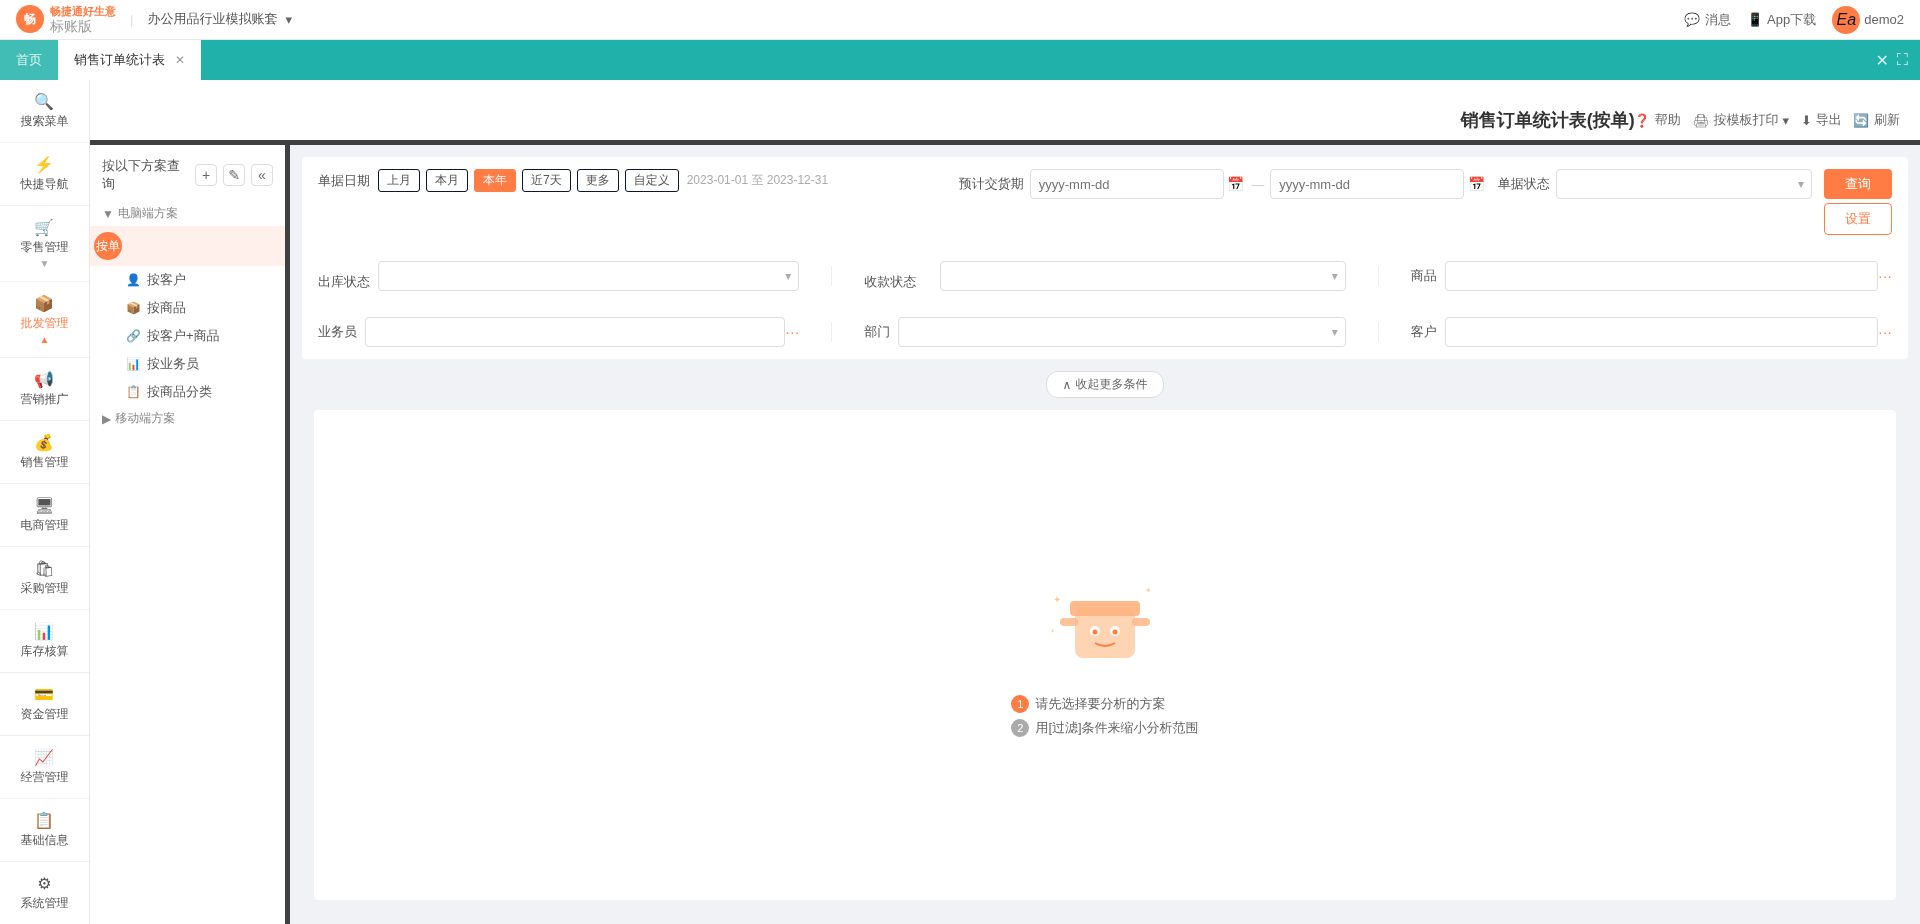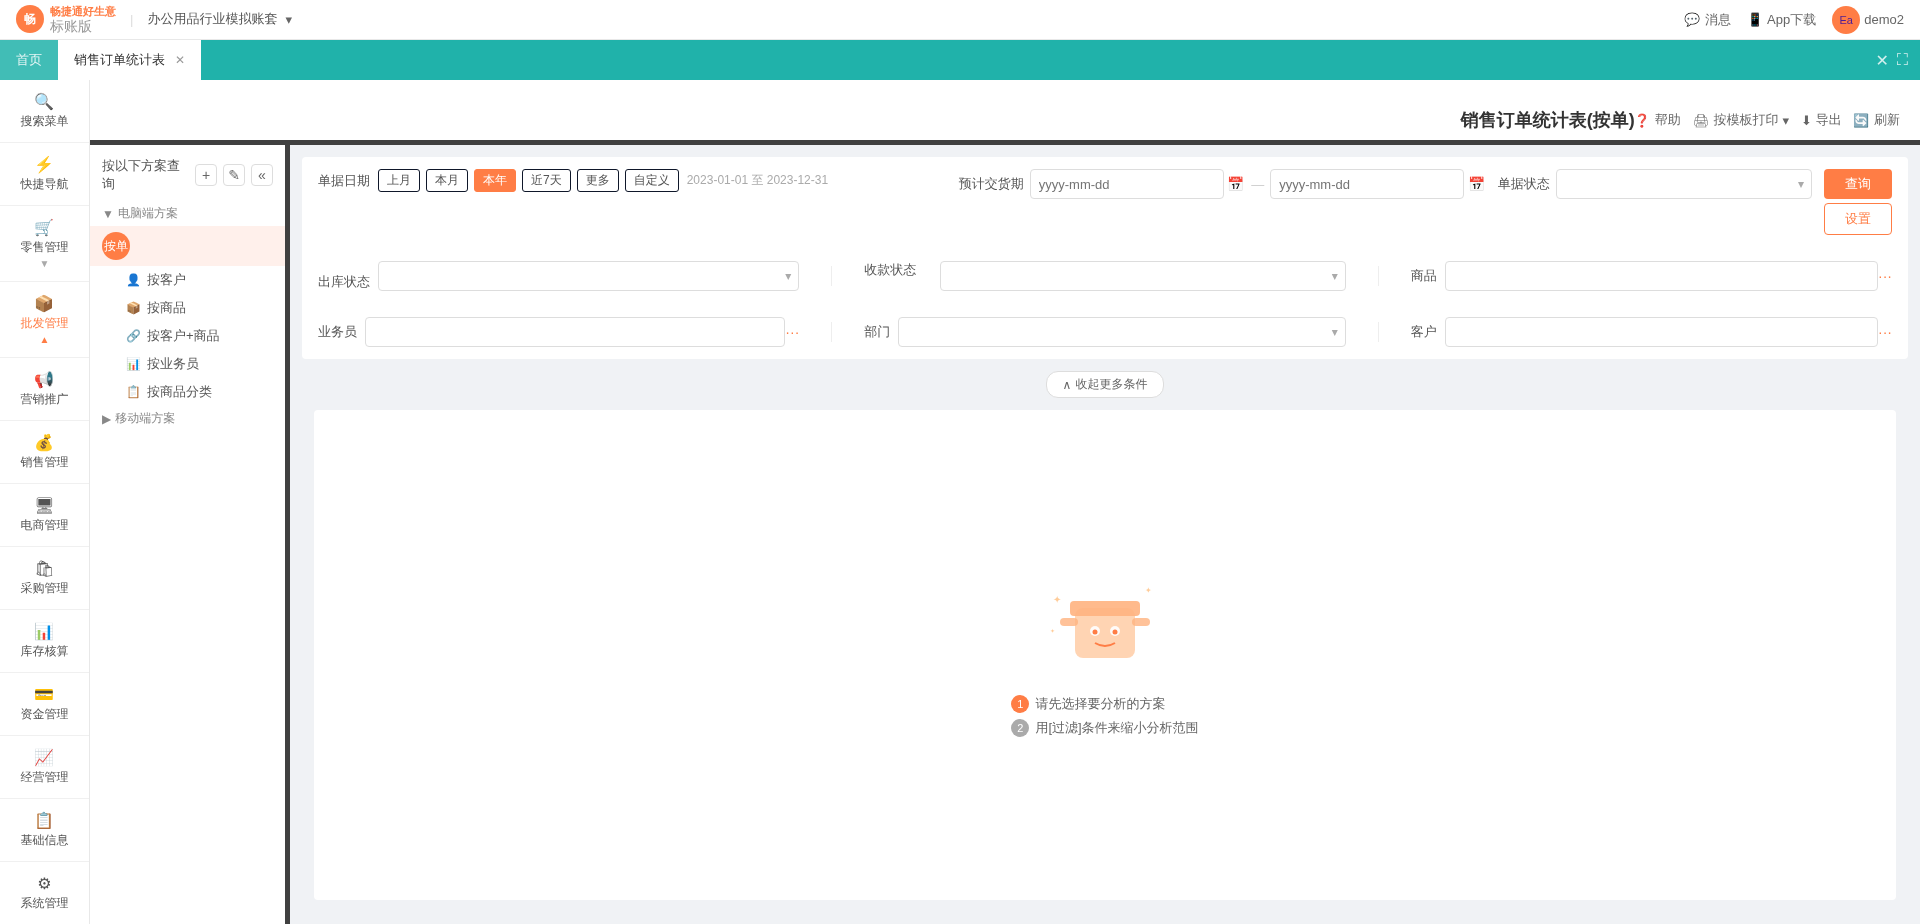--- a/index.html
+++ b/index.html
@@ -34,21 +34,21 @@
       display: flex;
       align-items: center;
       justify-content: center;
       color: white;
       font-size: 12px;
       font-weight: bold;
     }
     .dropdown-btn { background: none; border: none; cursor: pointer; color: #666; font-size: 13px; }
     .top-header-right { display: flex; align-items: center; gap: 16px; }
     .header-action { display: flex; align-items: center; gap: 4px; cursor: pointer; color: #666; font-size: 13px; }
-    .avatar { width: 28px; height: 28px; border-radius: 50%; background: #ff7d45; display: flex; align-items: center; justify-content: center; color: #4c1d95; font-size: 11px; }
+    .avatar { width: 28px; height: 28px; border-radius: 50%; background: #ff7d45; display: flex; align-items: center; justify-content: center; color: #0f172a; font-size: 16px; font-style: italic; }
 
     
     .tab-bar {
       height: 40px;
       background: #20b2aa;
       display: flex;
       align-items: stretch;
       flex-shrink: 0;
       padding: 0;
     }
@@ -165,21 +165,21 @@
       display: flex;
       align-items: center;
       padding: 4px 12px;
       font-size: 12px;
       color: #888;
       gap: 4px;
     }
     .tree-node {
       display: flex;
       align-items: flex-end;
-      padding: 6px 12px 6px 12px;
+      padding: 6px 12px 6px 4px;
       cursor: pointer;
       font-size: 13px;
       color: #555;
       gap: 6px;
     }
     .tree-node.active { background: #fff0eb; color: #ff7d45; }
     .tree-node-active-dot {
       width: 28px;
       height: 28px;
       border-radius: 50%;
@@ -574,21 +574,21 @@
 
           <div style="display:flex;align-items:center;gap:0;">
             <div style="flex:1;display:flex;align-items:flex-end;gap:8px;padding-right:16px;">
               <span class="filter-label">出库状态</span>
               <div class="select-wrap">
                 <select><option></option></select>
                 <span class="select-arrow">▾</span>
               </div>
             </div>
             <div style="width:1px;height:20px;background:#eee;margin:0 16px;"></div>
-            <div style="flex:1;display:flex;align-items:flex-start;gap:24px;padding:16px 16px;">
+            <div style="flex:1;display:flex;align-items:flex-end;gap:24px;padding:16px 16px;">
               <span class="filter-label">收款状态</span>
               <div class="select-wrap">
                 <select><option></option></select>
                 <span class="select-arrow">▾</span>
               </div>
             </div>
             <div style="width:1px;height:20px;background:#eee;margin:0 16px;"></div>
             <div style="flex:1;display:flex;align-items:center;gap:8px;padding-left:16px;">
               <span class="filter-label">商品</span>
               <div style="flex:1;display:flex;align-items:center;justify-content:flex-end;">

